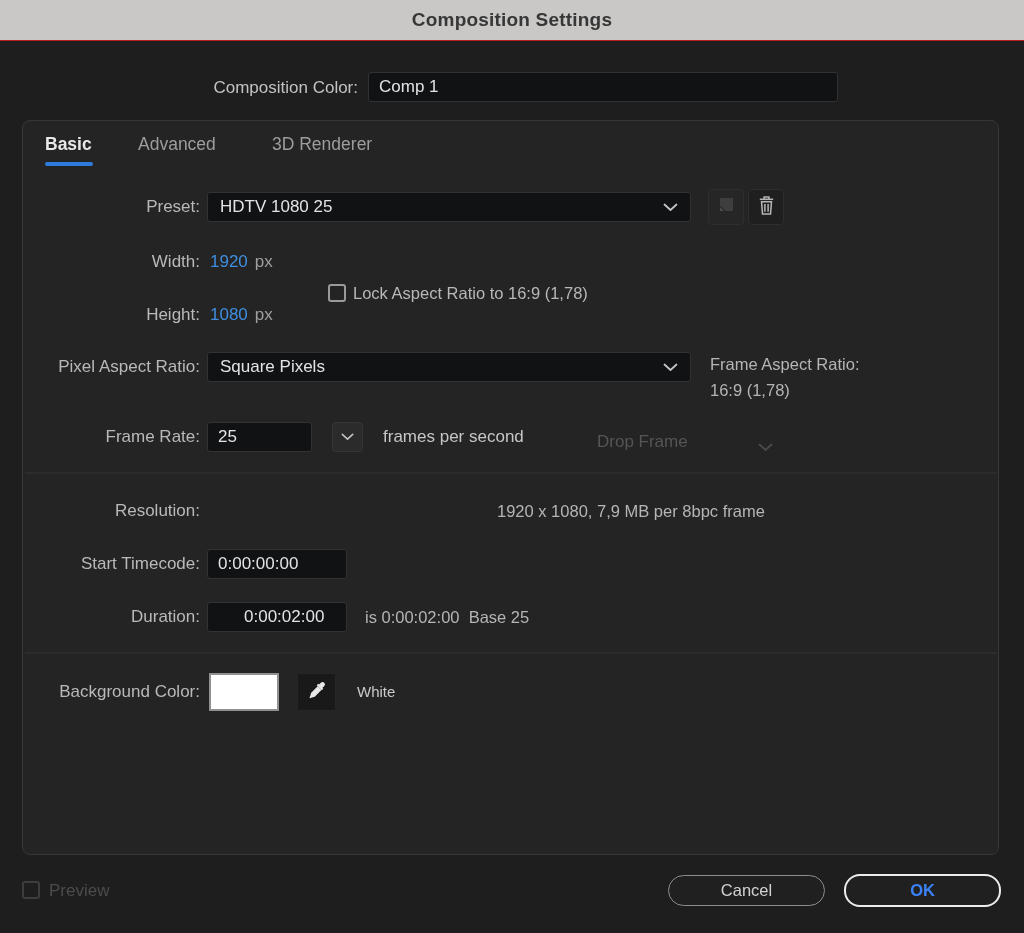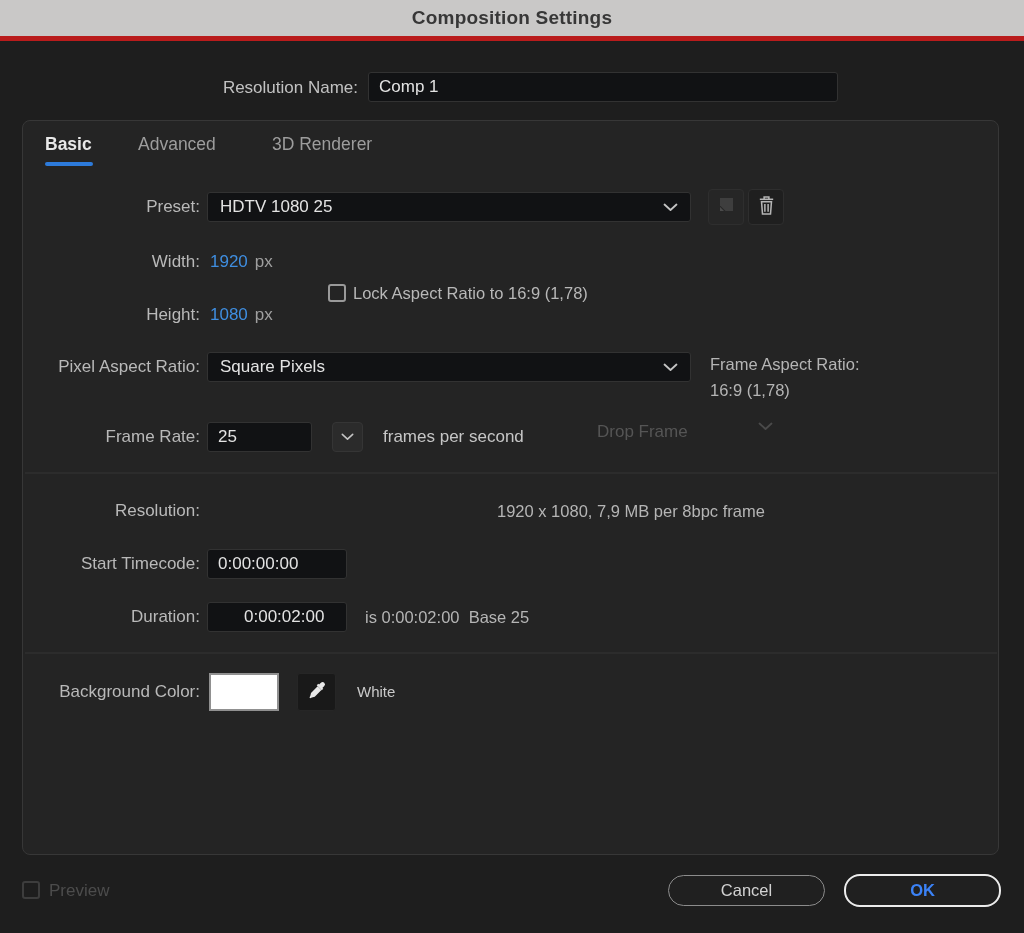--- a/index.html
+++ b/index.html
@@ -5,21 +5,21 @@
   * { margin:0; padding:0; box-sizing:border-box; }
   html,body { background:#101010; }
   body { font-family:"Liberation Sans", sans-serif; }
   .dialog {
     position:relative; width:1024px; height:933px;
     background:#1e1e1e; overflow:hidden; margin:0 auto;
   }
   
   .titlebar {
     position:absolute; left:0; top:0; width:1024px; height:41px;
-    background:#c9c8c7; border-bottom:5px solid #b91c1c;
+    background:#c9c8c7; border-bottom:1px solid #b91c1c;
     display:flex; align-items:center; justify-content:center;
   }
   .titlebar .title { font-size:19px; font-weight:700; color:#373737; letter-spacing:.2px; }
   
   .lbl { position:absolute; left:0; width:200px; text-align:right;
          color:#b9b9b9; font-size:17px; }
   .field, .dropdown, input.field {
     position:absolute; height:30px; background:#111214;
     border:1px solid #323232; border-radius:3px;
     color:#e3e3e3; font-size:17px; font-family:"Liberation Sans",sans-serif;
@@ -55,40 +55,40 @@
     cursor:pointer;
   }
   .btn-cancel { left:668px; top:875px; width:157px; border:1.5px solid #8c8c8c; color:#d2d2d2; }
   .btn-ok     { left:844px; top:874px; width:157px; height:33px; border:2px solid #ececec; color:#3b82f6; font-weight:700; }
   .swatch { position:absolute; left:209px; top:673px; width:70px; height:38px;
             border:2px solid #909090; cursor:pointer; }
   .eyedrop-btn { position:absolute; left:297px; top:673px; width:39px; height:38px;
                  background:#191919; border:1px solid #262626; border-radius:3px;
                  display:flex; align-items:center; justify-content:center; cursor:pointer; }
   .disabled-dd { position:absolute; left:585px; top:422px; width:200px; height:30px;
-                 display:flex; align-items:flex-start; padding:0 12px; }
+                 display:flex; align-items:flex-end; padding:0 12px; }
   .disabled-dd .val { flex:1; color:#555555; font-size:17px; }
   .disabled-dd .chev { color:#4a4a4a; }
   .chev-btn { position:absolute; left:332px; top:422px; width:31px; height:30px;
               background:#2b2b2b; border:1px solid #353535; border-radius:4px;
               display:flex; align-items:center; justify-content:center; cursor:pointer; }
   .preview-cbx { left:22px; top:881px; border-color:#3d3d3d; }
   .preview-lbl { position:absolute; left:49px; top:881px; line-height:19px;
                  color:#4c4c4c; font-size:17px; }
 </style>
 </head>
 <body>
 
 <div class="dialog">
 
   <div class="titlebar">
     <span class="title">Composition Settings</span>
   </div>
 
-  <div class="lbl compname-label">Resolution Name:</div>
+  <div class="lbl compname-label">Composition Color:</div>
   <input class="field compname-input" value="Comp 1" style="">
 
   <div class="panel"></div>
 
   <div class="tab active" style="left:45px">Basic</div>
   <div class="tab" style="left:138px">Advanced</div>
   <div class="tab" style="left:272px">3D Renderer</div>
   <div class="tab-underline" style="background: rgb(45, 123, 219);"></div>
 
   <div class="lbl" style="top:192px; line-height:30px">Preset:</div>

